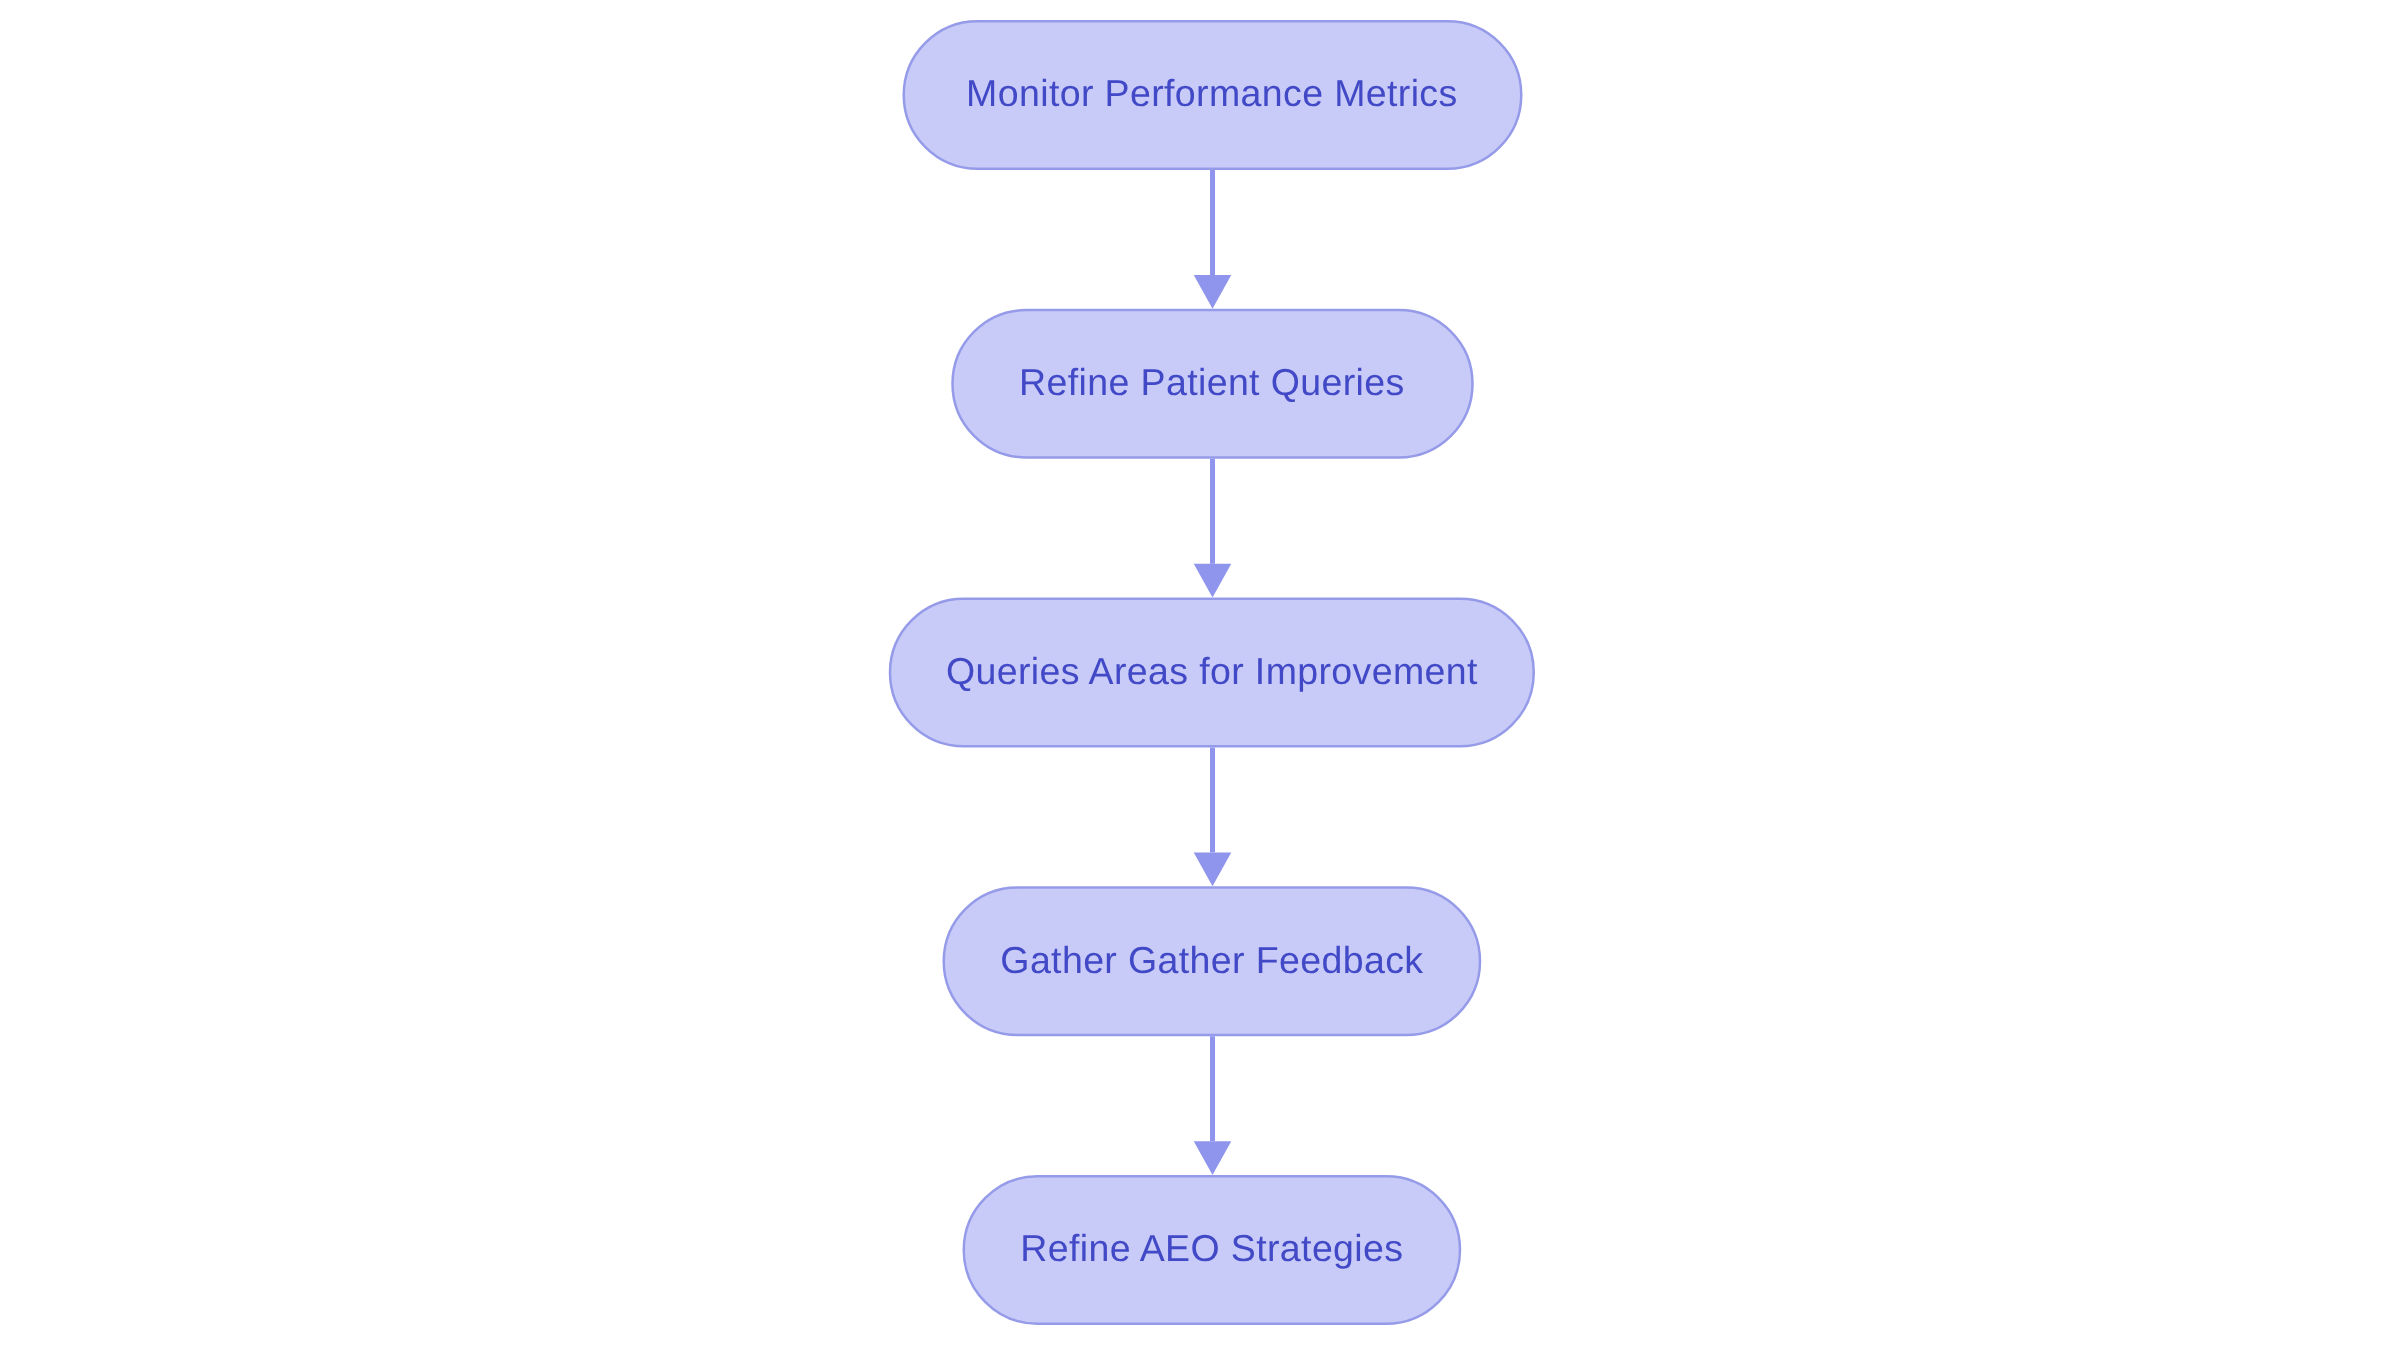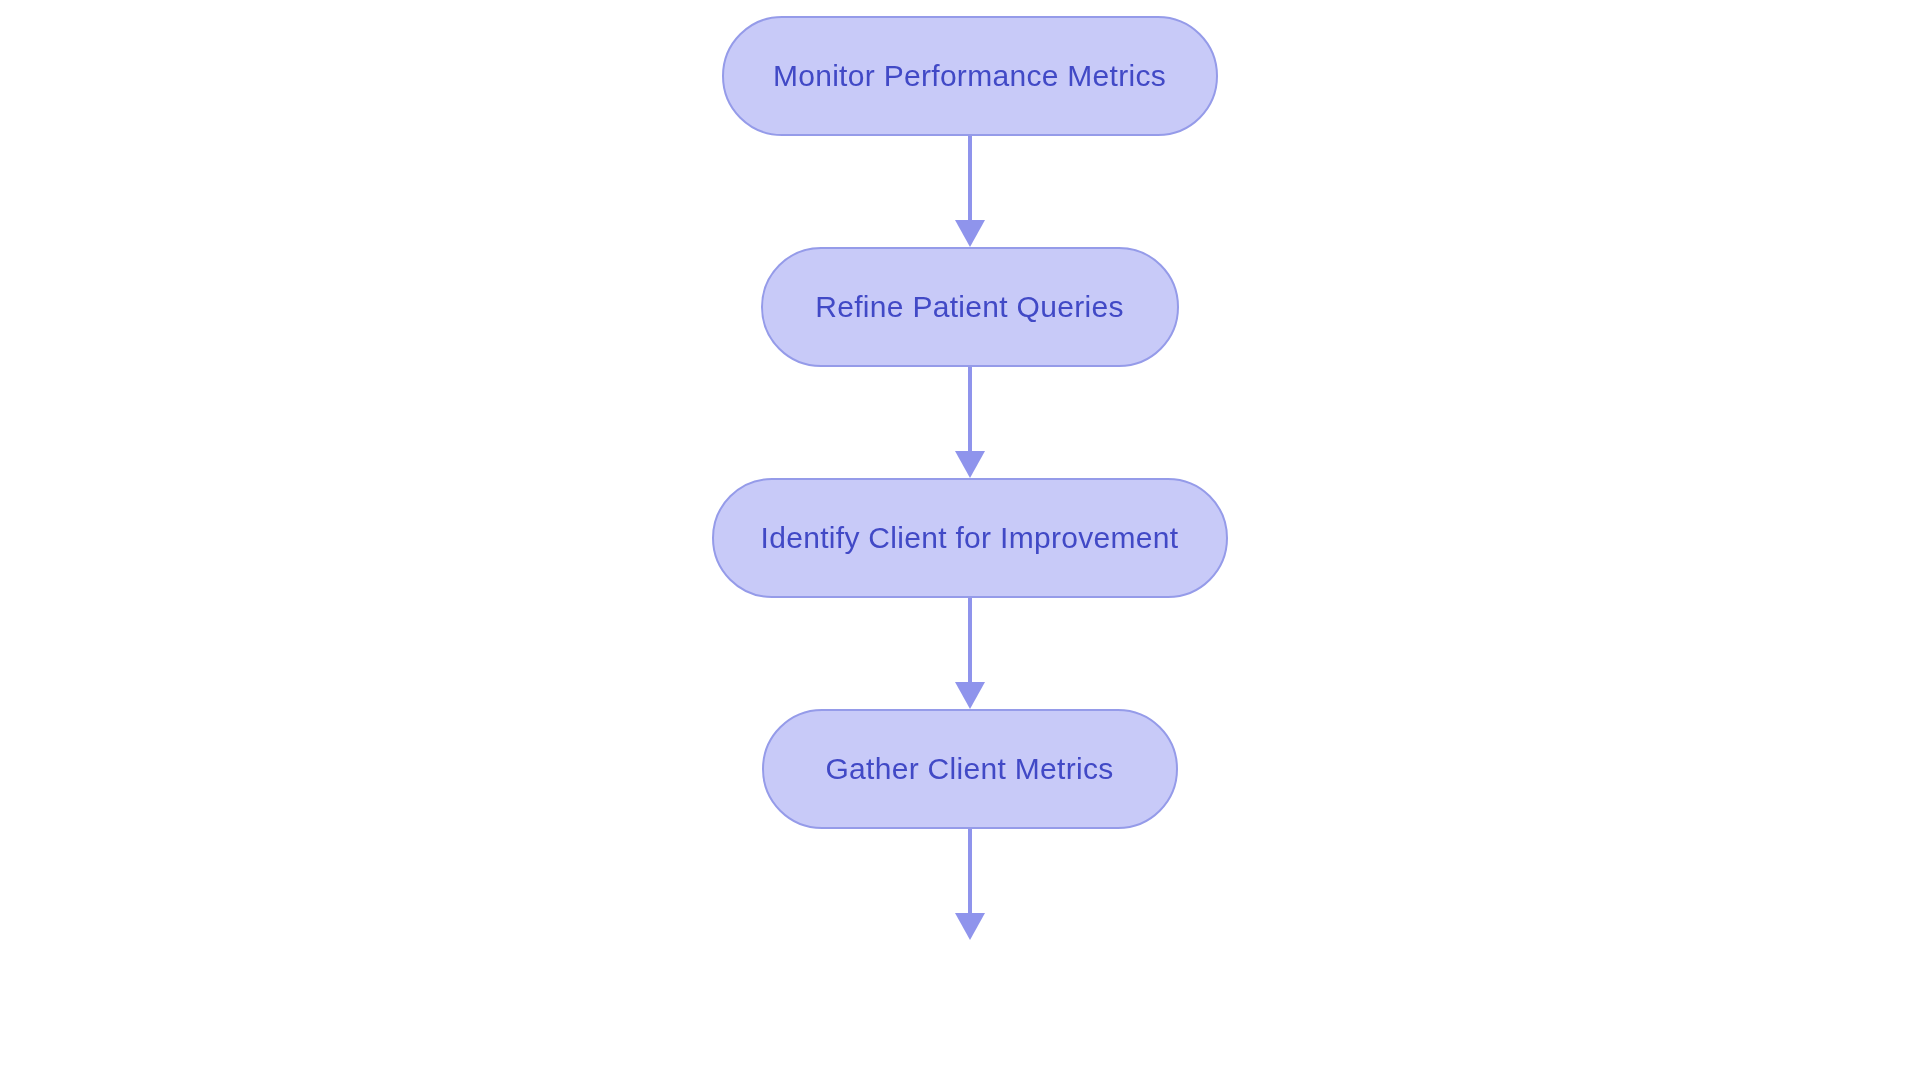--- a/index.html
+++ b/index.html
@@ -83,32 +83,35 @@
     <div class="node n2">
       <span>Refine Patient Queries</span>
     </div>
 
     <div class="arrow">
       <div class="shaft"></div>
       <div class="head"></div>
     </div>
 
     <div class="node n3">
-      <span>Identify Client for Improvement</span>
+      <span>Queries Areas for Improvement</span>
     </div>
 
     <div class="arrow">
       <div class="shaft"></div>
       <div class="head"></div>
     </div>
 
     <div class="node n4">
-      <span>Gather Client Metrics</span>
+      <span>Gather Gather Feedback</span>
     </div>
 
     <div class="arrow">
       <div class="shaft"></div>
       <div class="head"></div>
     </div>
 
+    <div class="node n5">
+      <span>Refine AEO Strategies</span>
+    </div>
 
   </div>
 </div>
 
 </body></html>

